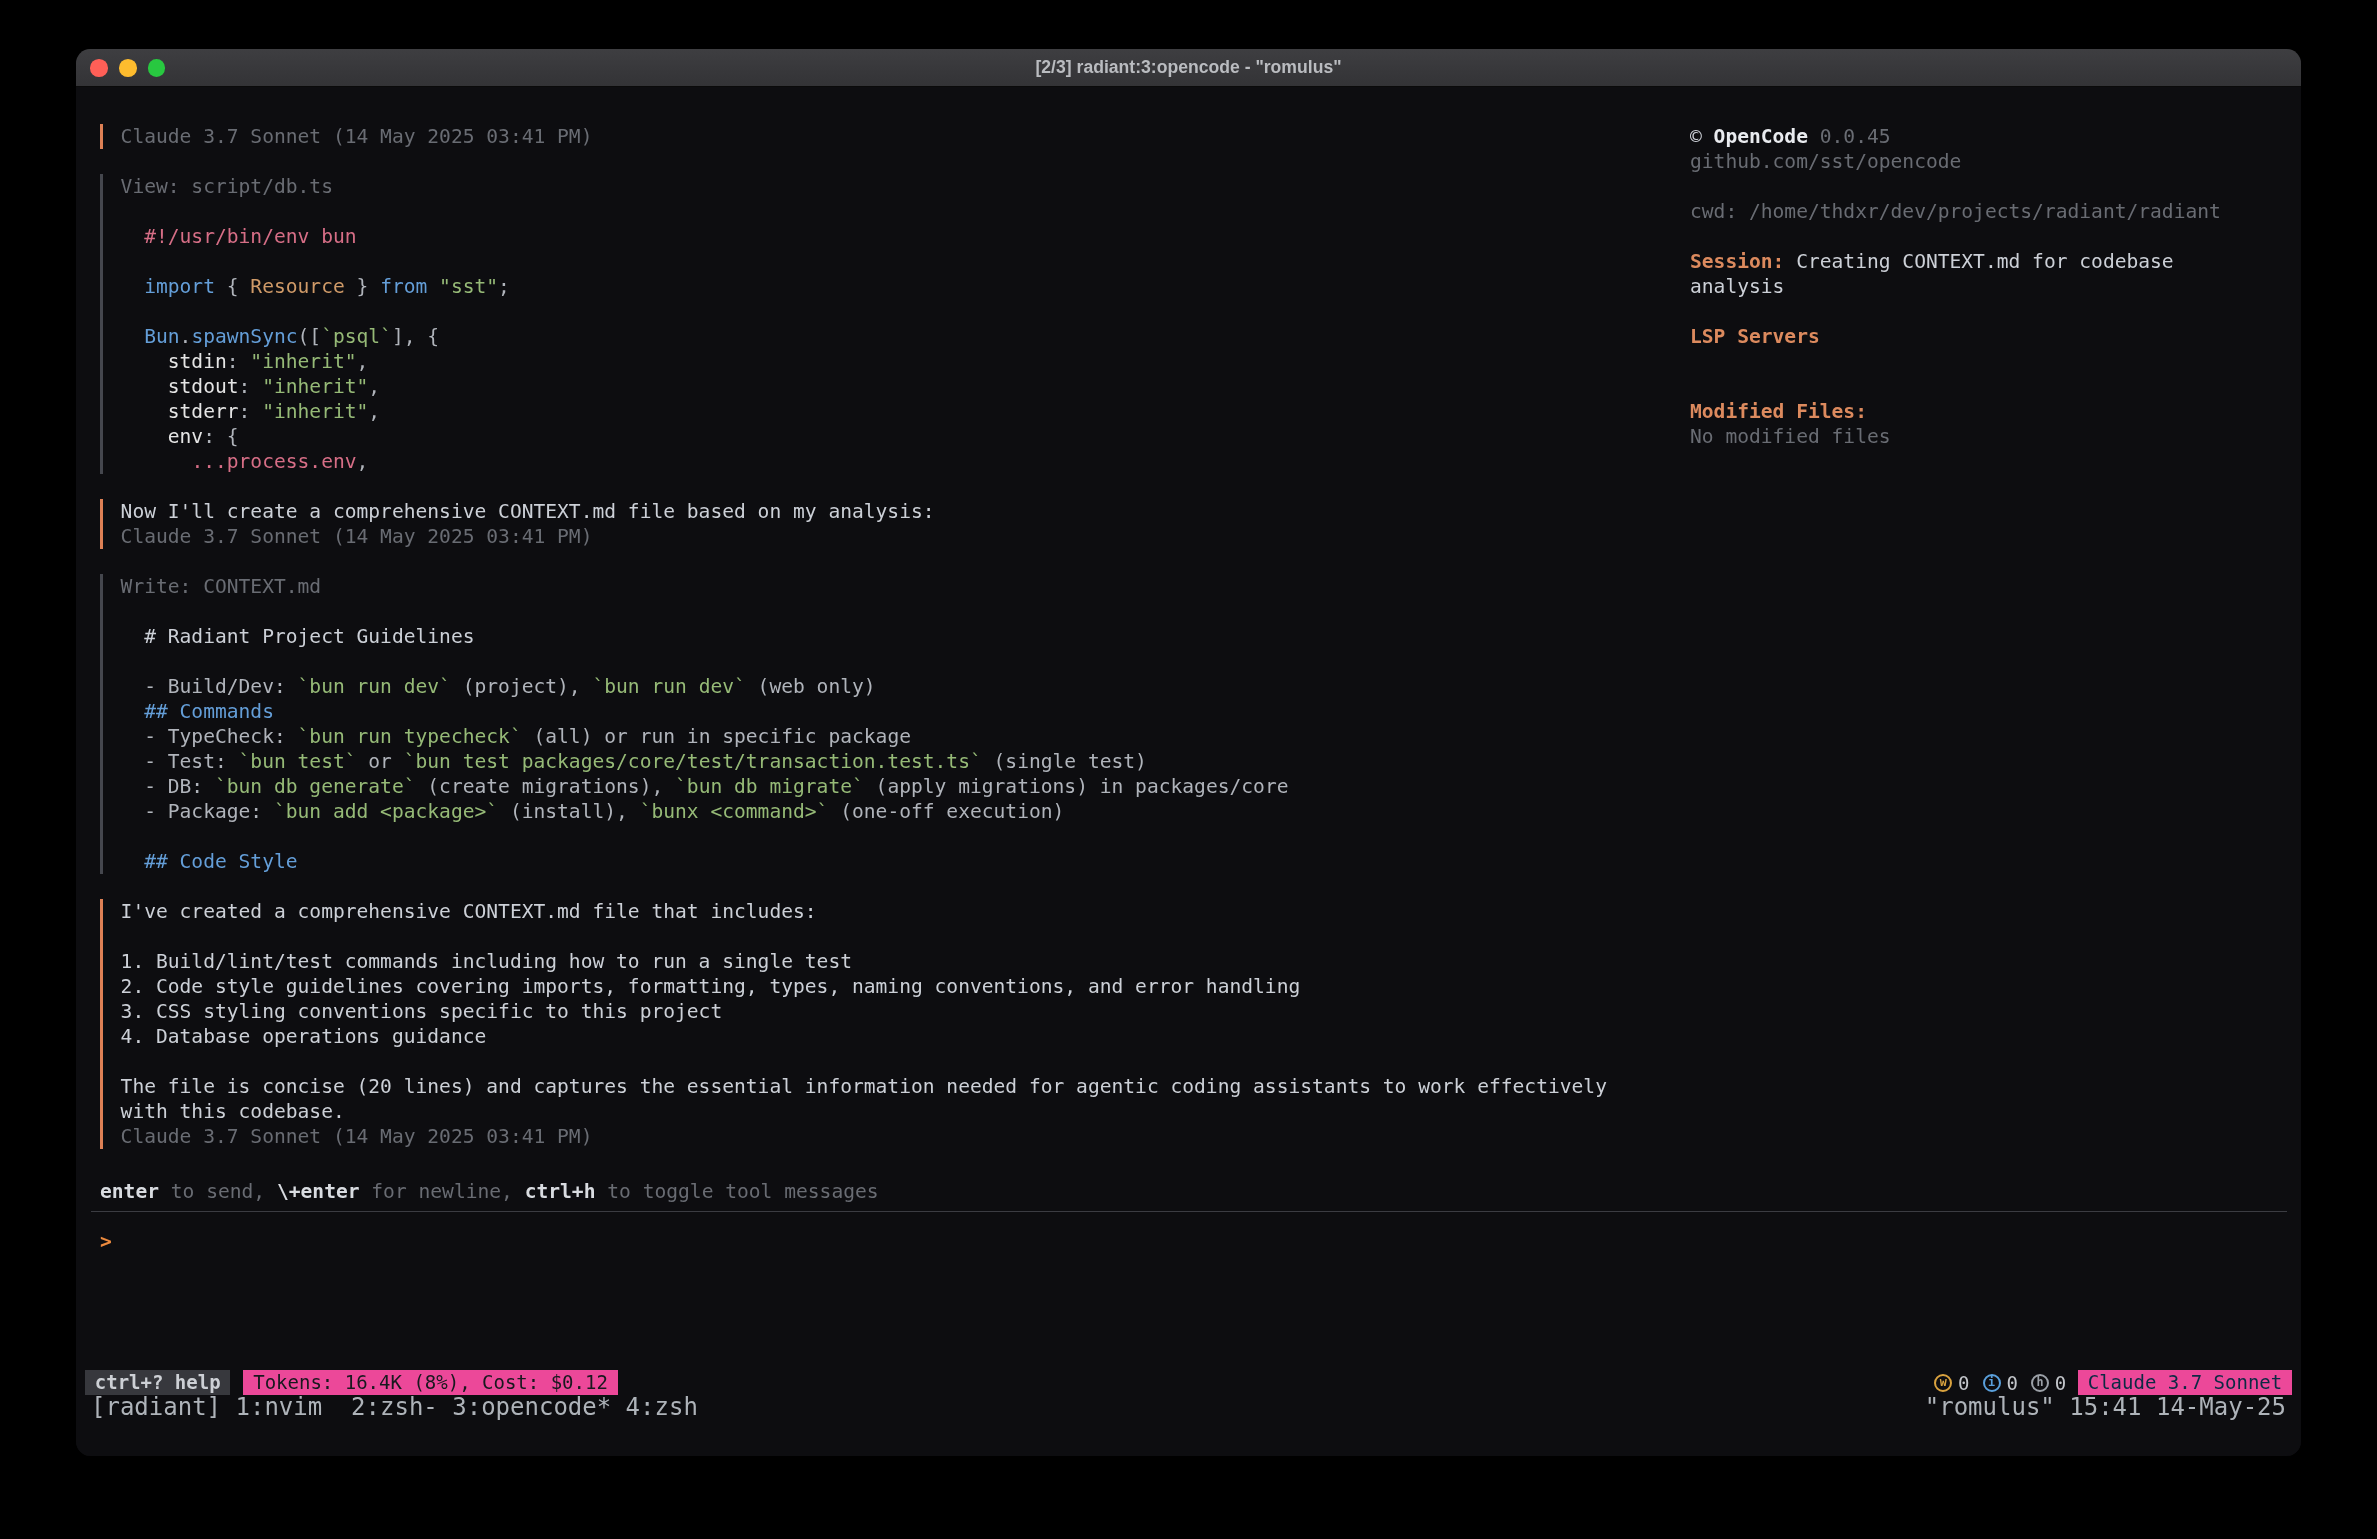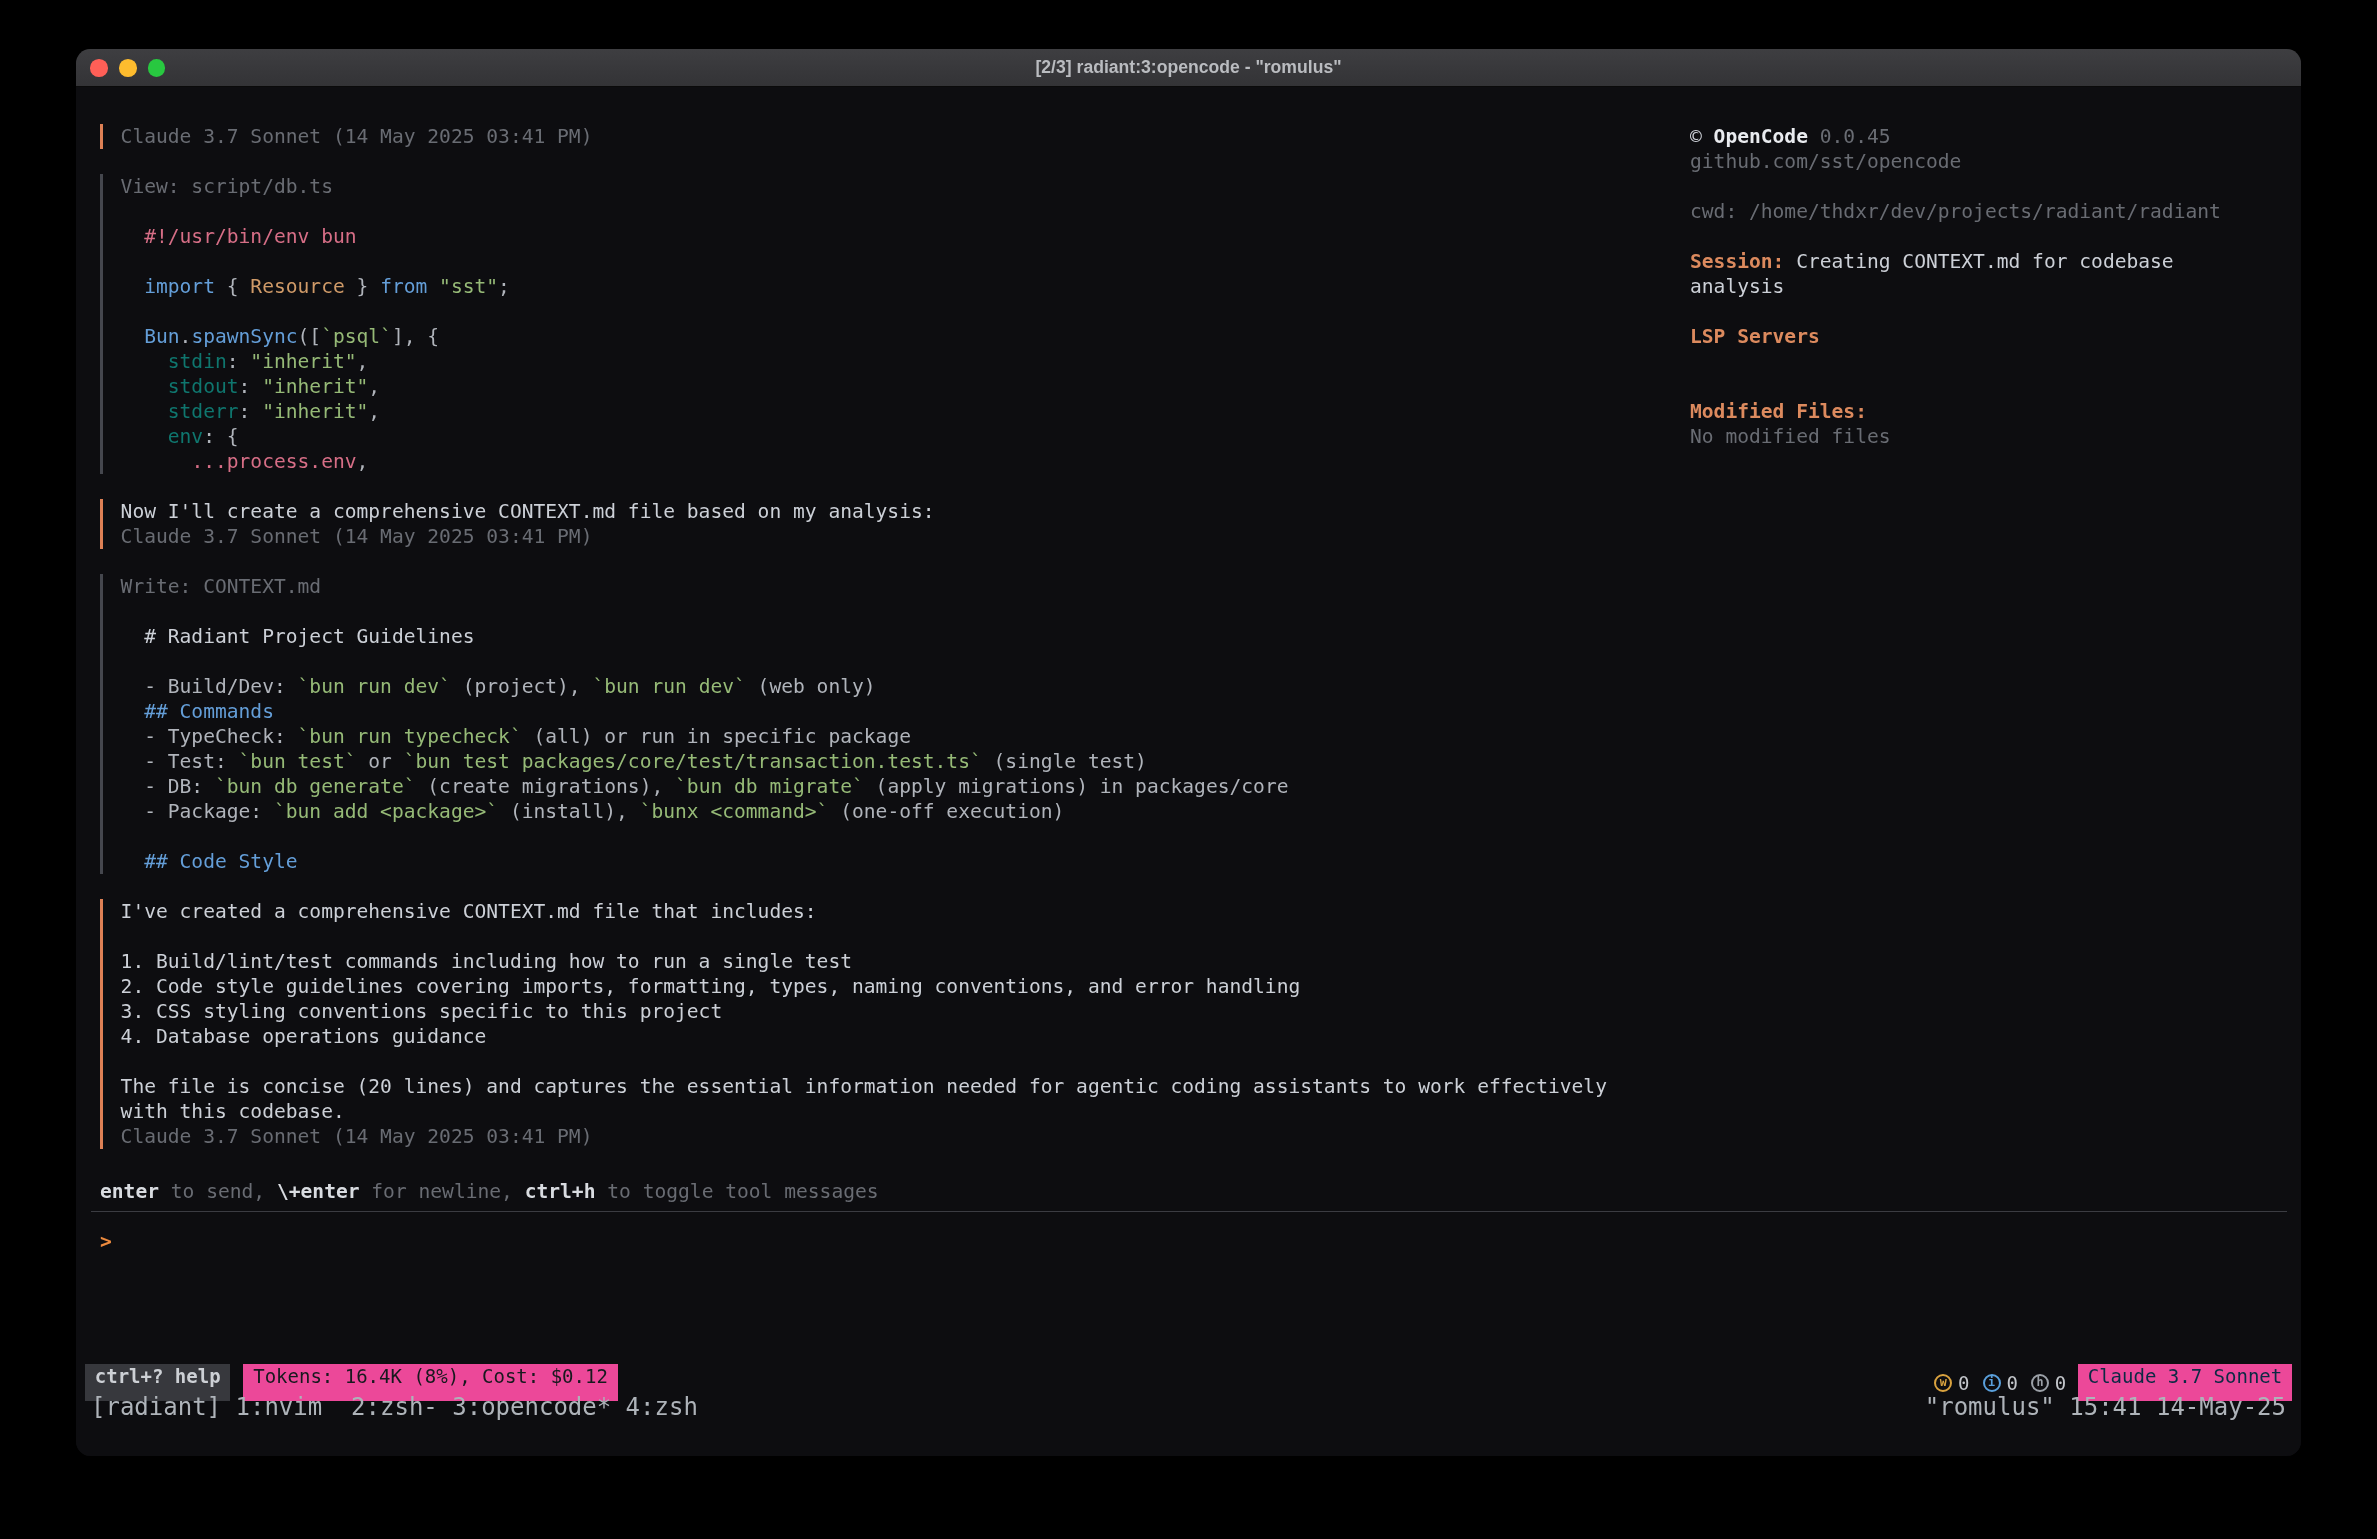--- a/index.html
+++ b/index.html
@@ -28,21 +28,21 @@
 
   .hintbar{margin-top:30px}
   .divider{height:1.3px;background:#3b3c42;margin:7.2px 0 0 -9px}
   .promptline{margin-top:17px}
   .c-prompt{color:#ec8a3e;font-weight:bold}
 
   .sidebar{position:absolute;left:1614px;top:37px;right:19.6px}
 
   .statusbar{position:absolute;left:9px;right:9px;bottom:61px;height:25px;
     display:flex;align-items:center;font-size:19px}
-  .badge{height:37px;line-height:25px;padding:0 9.8px;white-space:pre}
+  .badge{height:25px;line-height:25px;padding:0 9.8px;white-space:pre}
   .badge-help{background:#37383d;color:#cdd0d5;font-weight:bold}
   .badge-tokens{background:#ec4899;color:#17191e;margin-left:13px}
   .flex-sp{flex:1}
   .badge-model{background:#ec4899;color:#0c2a44;margin-left:11.7px}
   .diag{display:inline-flex;align-items:center;gap:5.9px;margin-left:13px}
   .diag-icon{width:18px;height:18px;border-radius:50%;border:2px solid;
     display:inline-flex;align-items:center;justify-content:center;font-size:11.7px;font-weight:bold;line-height:1}
   .diag-warning .diag-icon{color:#d9a23f;border-color:#d9a23f}
   .diag-info .diag-icon{color:#5aa0dc;border-color:#5aa0dc}
   .diag-hint .diag-icon{color:#9ba0a7;border-color:#9ba0a7}
@@ -53,21 +53,21 @@
 
   
   .c-dim{color:#696c73}
   .c-txt{color:#b0b4bb}
   .c-wht{color:#ccd0d7}
   .c-whtb{color:#e9ebef;font-weight:bold}
   .c-blu{color:#649ed8}
   .c-grn{color:#96ba77}
   .c-org{color:#cf9a68}
   .c-orgb{color:#dc8a5e;font-weight:bold}
-  .c-red{color:#0f766e}
+  .c-red{color:#e5e5e5}
   .c-pnk{color:#d66e86}
   .c-bold{color:#d9dce1;font-weight:bold}
 </style>
 </head>
 <body>
 
 <div class="window">
 
   <div class="titlebar">
     <div class="lights">

